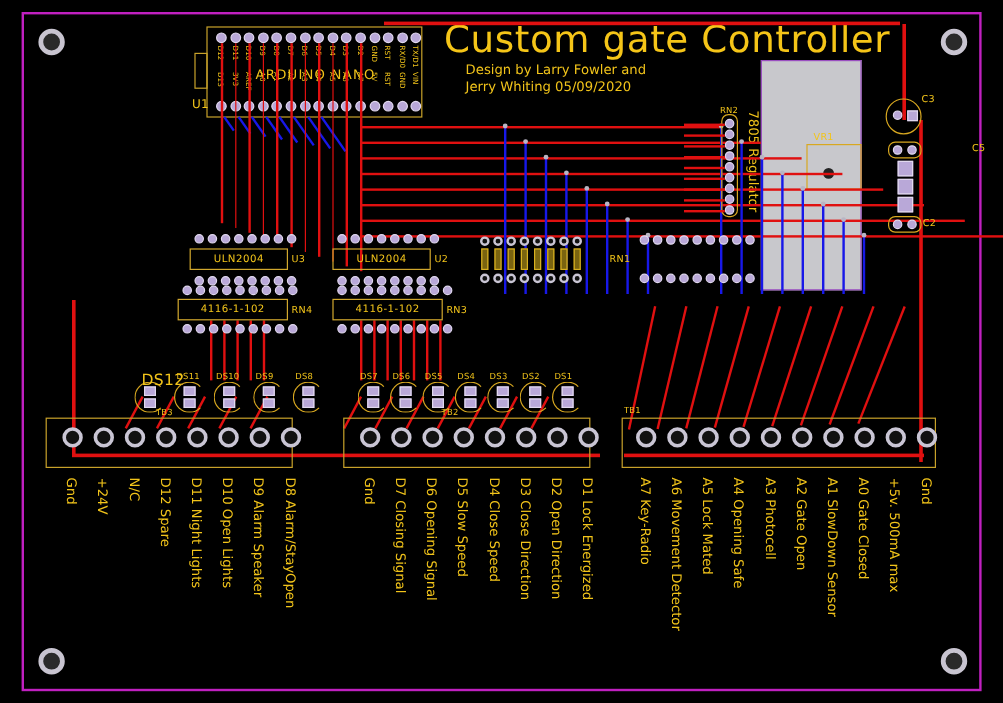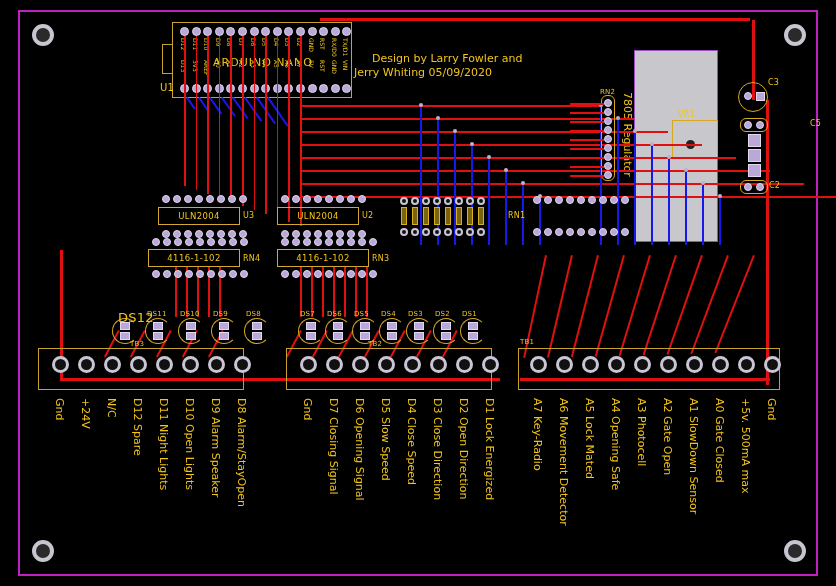--- a/index.html
+++ b/index.html
@@ -8,42 +8,43 @@
   .outline{position:absolute;left:18px;top:10px;width:800px;height:566px;border:2px solid #c020c0;box-sizing:border-box;}
   .hole{position:absolute;border-radius:50%;background:#2a2a2a;border:4px solid #c8c4d0;box-sizing:border-box;}
   .pad{position:absolute;border-radius:50%;background:#111;border:3px solid #c9c5d4;box-sizing:border-box;}
   .spad{position:absolute;background:#b9a8d8;border:1px solid #e0d8ee;box-sizing:border-box;}
   .via{position:absolute;width:4px;height:4px;background:#b9b5c4;border-radius:50%;}
   .silk{position:absolute;color:#f2c41a;font-size:7px;letter-spacing:.2px;white-space:nowrap;font-family:"DejaVu Sans",sans-serif;}
   .silkbox{position:absolute;border:1px solid #c8a22a;box-sizing:border-box;}
   .rtrace{position:absolute;background:#e01010;}
   .btrace{position:absolute;background:#1818e8;}
   .title{position:absolute;color:#f5c518;font-size:31px;font-family:"DejaVu Sans",sans-serif;letter-spacing:.5px;white-space:nowrap;}
-  .credit{position:absolute;color:#f2c41a;font-size:11px;line-height:14px;white-space:pre;}
+  .credit{position:absolute;color:#f2c41a;font-size:11px;line-height:14px;white-space:pre;margin-left:16px;}
   .vlabel{position:absolute;color:#f2c41a;font-size:11px;white-space:nowrap;transform-origin:0 0;transform:rotate(90deg);}
   .heat{position:absolute;background:#c8c8cc;border:1px solid #9a4fc0;box-sizing:border-box;}
   .chipbox{position:absolute;border:1px solid #d2a82e;box-sizing:border-box;color:#f2c41a;font-size:8.5px;display:flex;align-items:center;justify-content:center;letter-spacing:.4px;}
   .ledc{position:absolute;border:1.5px solid #d8a820;border-radius:50%;box-sizing:border-box;border-right-color:transparent;}
   .rbody{position:absolute;background:#7a6410;border:1px solid #d8b020;box-sizing:border-box;}
   .cap{position:absolute;border:1.5px solid #d8a820;border-radius:50%;box-sizing:border-box;}
   .hdrbox{position:absolute;border:1.5px solid #d8a820;border-radius:6px;box-sizing:border-box;}
 </style>
 </head>
 <body>
 
 <div id="board">
   <div class="outline"></div>
 
   <div class="hole" style="left:32px;top:24px;width:22px;height:22px"></div>
   <div class="hole" style="left:784px;top:24px;width:22px;height:22px"></div>
   <div class="hole" style="left:32px;top:540px;width:22px;height:22px"></div>
   <div class="hole" style="left:784px;top:540px;width:22px;height:22px"></div>
 
+  <div class="title" style="left:370px;top:15px">Custom gate Controller</div>
   <div class="credit" style="left:372px;top:52px">Design by Larry Fowler and</div>
-  <div class="credit" style="left:354px;top:66px">Jerry Whiting 05/09/2020</div>
+  <div class="credit" style="left:372px;top:66px">Jerry Whiting 05/09/2020</div>
 
   <div class="heat" style="left:634px;top:50px;width:84px;height:192px"></div>
   <div class="silkbox" style="left:672px;top:120px;width:46px;height:38px;border-color:#d8a820"></div>
   <div style="position:absolute;left:686px;top:140px;width:9px;height:9px;border-radius:50%;background:#222"></div>
   <div class="silk" style="left:678px;top:110px;font-size:8px">VR1</div>
   <div class="vlabel" style="left:634px;top:92px;font-size:11px">7805 Regulator</div>
 
   <div class="silkbox" style="left:172px;top:22px;width:180px;height:76px"></div>
   <div class="silkbox" style="left:162px;top:44px;width:11px;height:30px"></div>
   <div class="silk" style="left:160px;top:82px;font-size:10px">U1</div>

